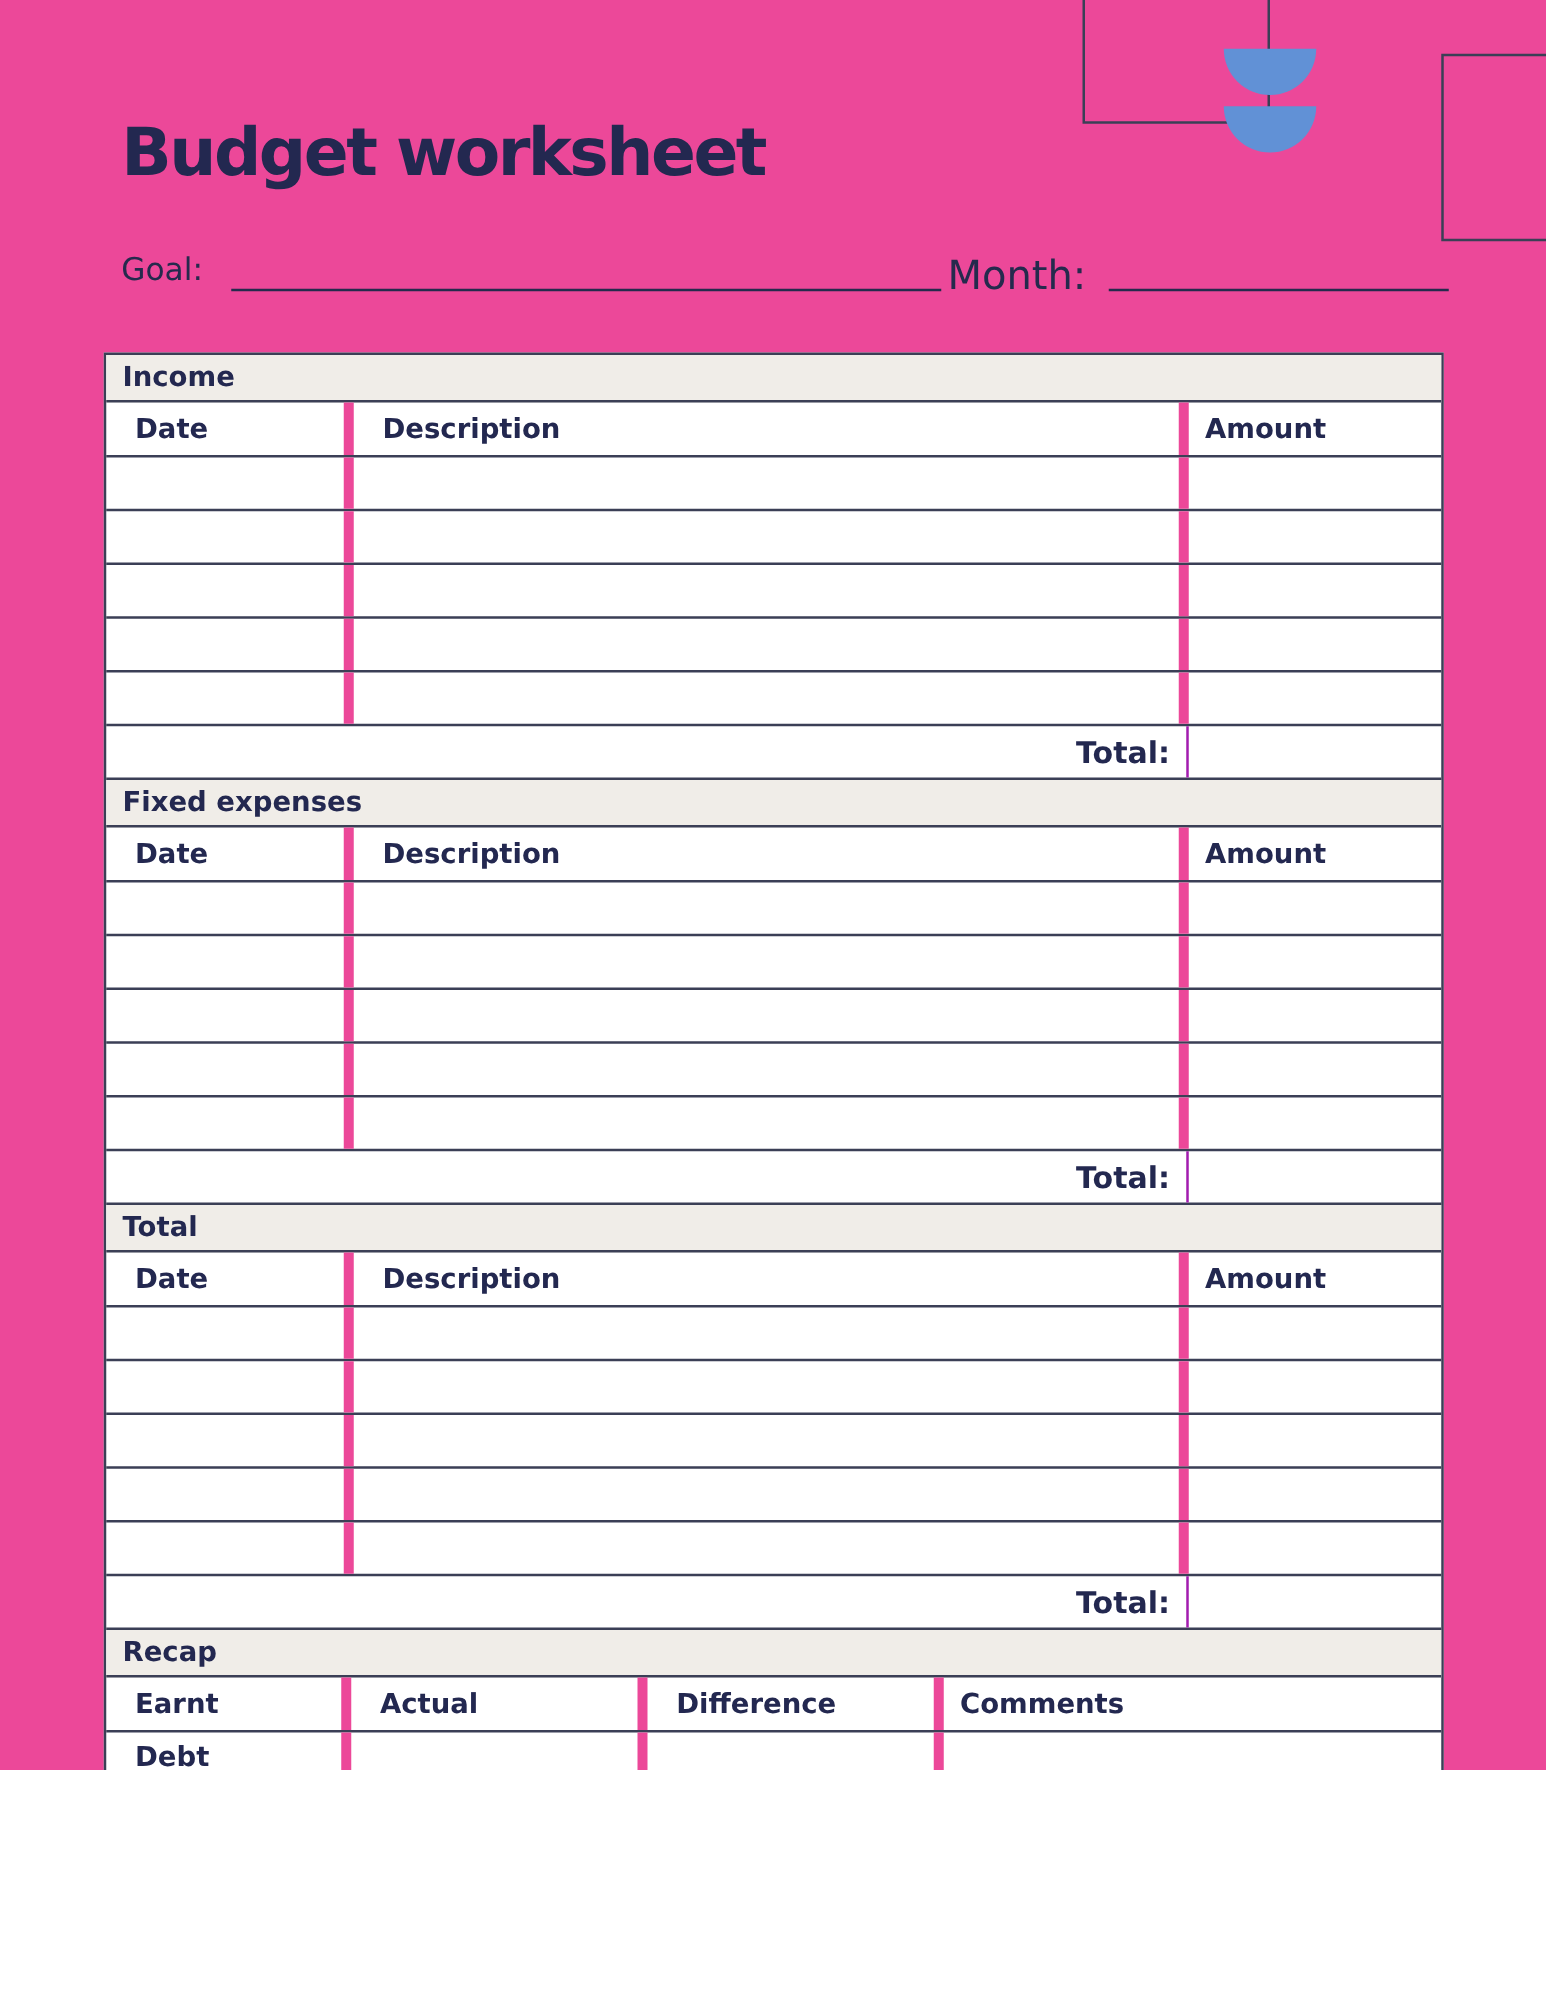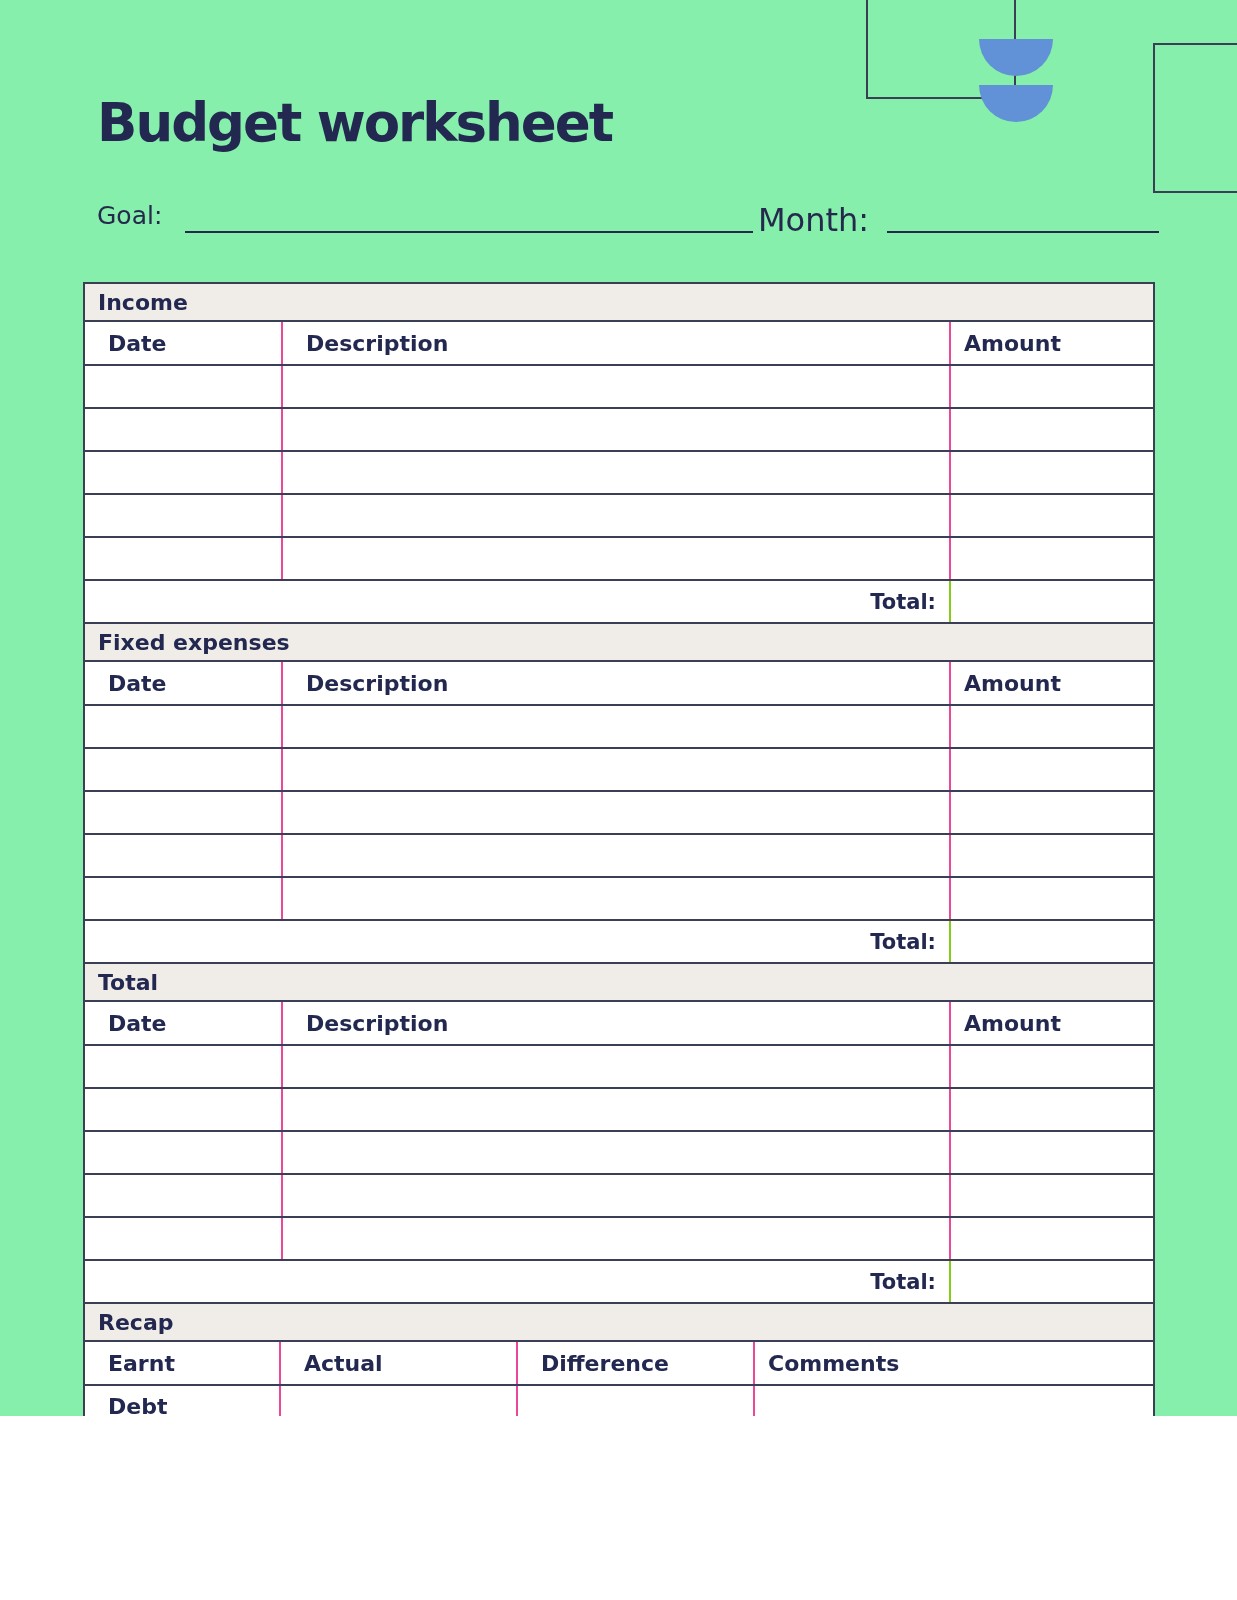--- a/index.html
+++ b/index.html
@@ -1,21 +1,21 @@
 <!DOCTYPE html>
 <html><head>
 <meta charset="utf-8">
 <style>
   * { box-sizing: border-box; margin: 0; padding: 0; }
   html, body { background: #ffffff; }
   .page {
     position: relative;
     width: 1237px;
     height: 1416px;
-    background: #86efac;
+    background: #ec4899;
     overflow: hidden;
     font-family: "DejaVu Sans", "Liberation Sans", sans-serif;
     color: #252a4d;
   }
 
   
   .decor-rect-1 {
     position: absolute; left: 866px; top: -42px;
     width: 150px; height: 141px;
     border: 2px solid #3b3f56;
@@ -96,33 +96,33 @@
   .cols-4 { display: grid; grid-template-columns: 196px 237px 237px 1fr; }
   .col-header-row { height: 44px; border-bottom: 2px solid #3b3f56; }
   .data-row       { height: 43px; border-bottom: 2px solid #3b3f56; }
   .recap-row      { height: 43px; border-bottom: 2px solid #3b3f56; }
   .recap-row.last { height: 44px; border-bottom: none; gap: 32px; }
   .cell {
     display: flex; align-items: center;
     padding: 0 13px;
     overflow: hidden;
   }
-  .cell.divider { border-right: 2px solid #ec4899; padding-left: 23px; }
+  .cell.divider { border-right: 8px solid #ec4899; padding-left: 23px; }
   .cell.head { font-size: 22px; font-weight: bold; color: #232850; }
   .total-row {
     height: 43px;
     border-bottom: 2px solid #3b3f56;
     display: grid;
     grid-template-columns: 866px 1fr;
   }
   .total-label-cell {
     display: flex; align-items: center; justify-content: flex-end;
     padding: 0 13px;
-    border-right: 2px solid #84cc16;
-    font-size: 21px; font-weight: bold; color: #232850;
+    border-right: 2px solid #a21caf;
+    font-size: 24px; font-weight: bold; color: #232850;
   }
 
   
   .footer {
     position: absolute; left: 0; top: 1566px;
     width: 1210px;
     text-align: center;
     font-size: 17px;
     color: #2b3050;
   }

